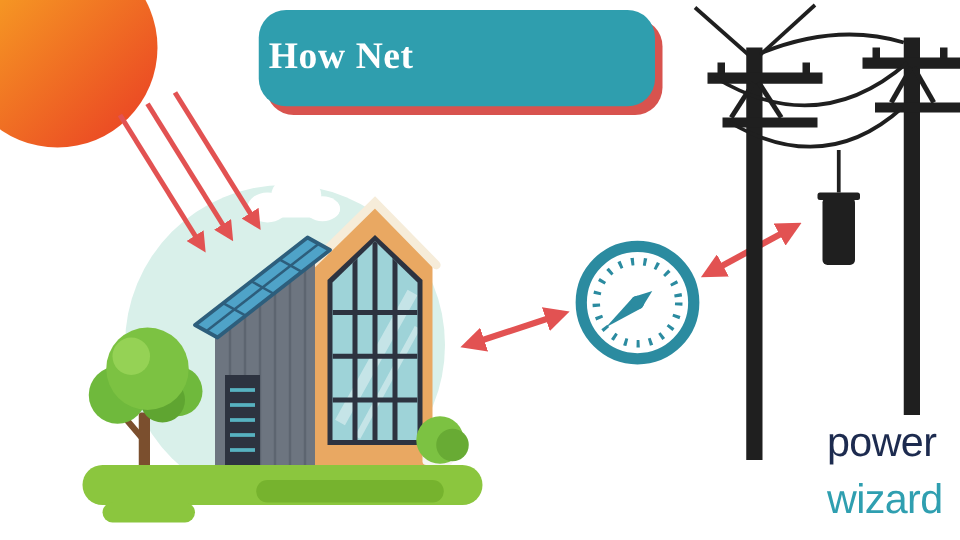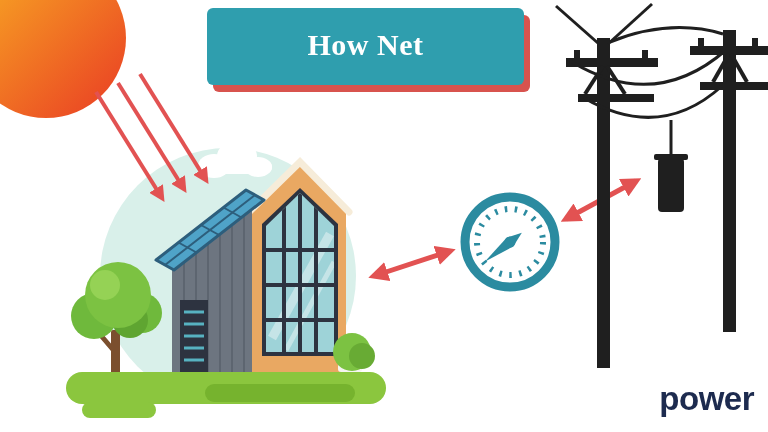--- a/index.html
+++ b/index.html
@@ -3,32 +3,32 @@
 <meta charset="utf-8">
 <style>
   html,body{margin:0;padding:0;background:#fff;}
   .canvas{
     position:relative;width:768px;height:432px;background:#ffffff;
     overflow:hidden;font-family:"Liberation Sans",sans-serif;
   }
   .scene-svg{position:absolute;left:0;top:0;width:768px;height:432px;}
   .title-box{
     position:absolute;left:207px;top:8px;width:301px;
-    background:#2f9eae;border-radius:6px;
+    background:#2f9eae;border-radius:22px;
     box-shadow:6px 7px 0 #d8534e;
     padding:14px 8px 18px;
-    text-align:center;color:#ffffff;
+    text-align:left;color:#ffffff;
     font-family:"Liberation Serif","DejaVu Serif",serif;
     font-weight:bold;font-size:30px;line-height:1.5;letter-spacing:.5px;
   }
   .title-line{white-space:nowrap;}
   .logo{
     position:absolute;right:14px;bottom:14px;
     display:flex;align-items:baseline;gap:7px;
-    font-weight:bold;font-size:33px;letter-spacing:-0.5px;flex-direction:column;
+    font-weight:normal;font-size:33px;letter-spacing:-0.5px;flex-direction:column;
   }
   .logo .word-power{color:#1d2b4f;}
   .logo .word-wizard{color:#2f9fb0;}
   .logo .sparkle{
     position:absolute;left:136px;top:-13px;width:20px;height:20px;
   }
 </style>
 </head>
 <body>
 
@@ -191,20 +191,21 @@
       </g>
     </g>
   </svg>
 
   <div class="title-box">
     <div class="title-line">How Net</div>
   </div>
 
   <div class="logo">
     <span class="word-power">power</span>
+    <span class="word-wizard">wizard</span>
     <svg class="sparkle" viewBox="0 0 20 20">
       <path d="M10 0 L12.4 7.6 L20 10 L12.4 12.4 L10 20 L7.6 12.4 L0 10 L7.6 7.6 Z" fill="#6c55c8"></path>
       <circle cx="17.5" cy="2.5" r="1.6" fill="#2f9fb0"></circle>
       <circle cx="2.5" cy="17" r="1.4" fill="#1d2b4f"></circle>
     </svg>
   </div>
 
 </div>
 
 </body></html>

